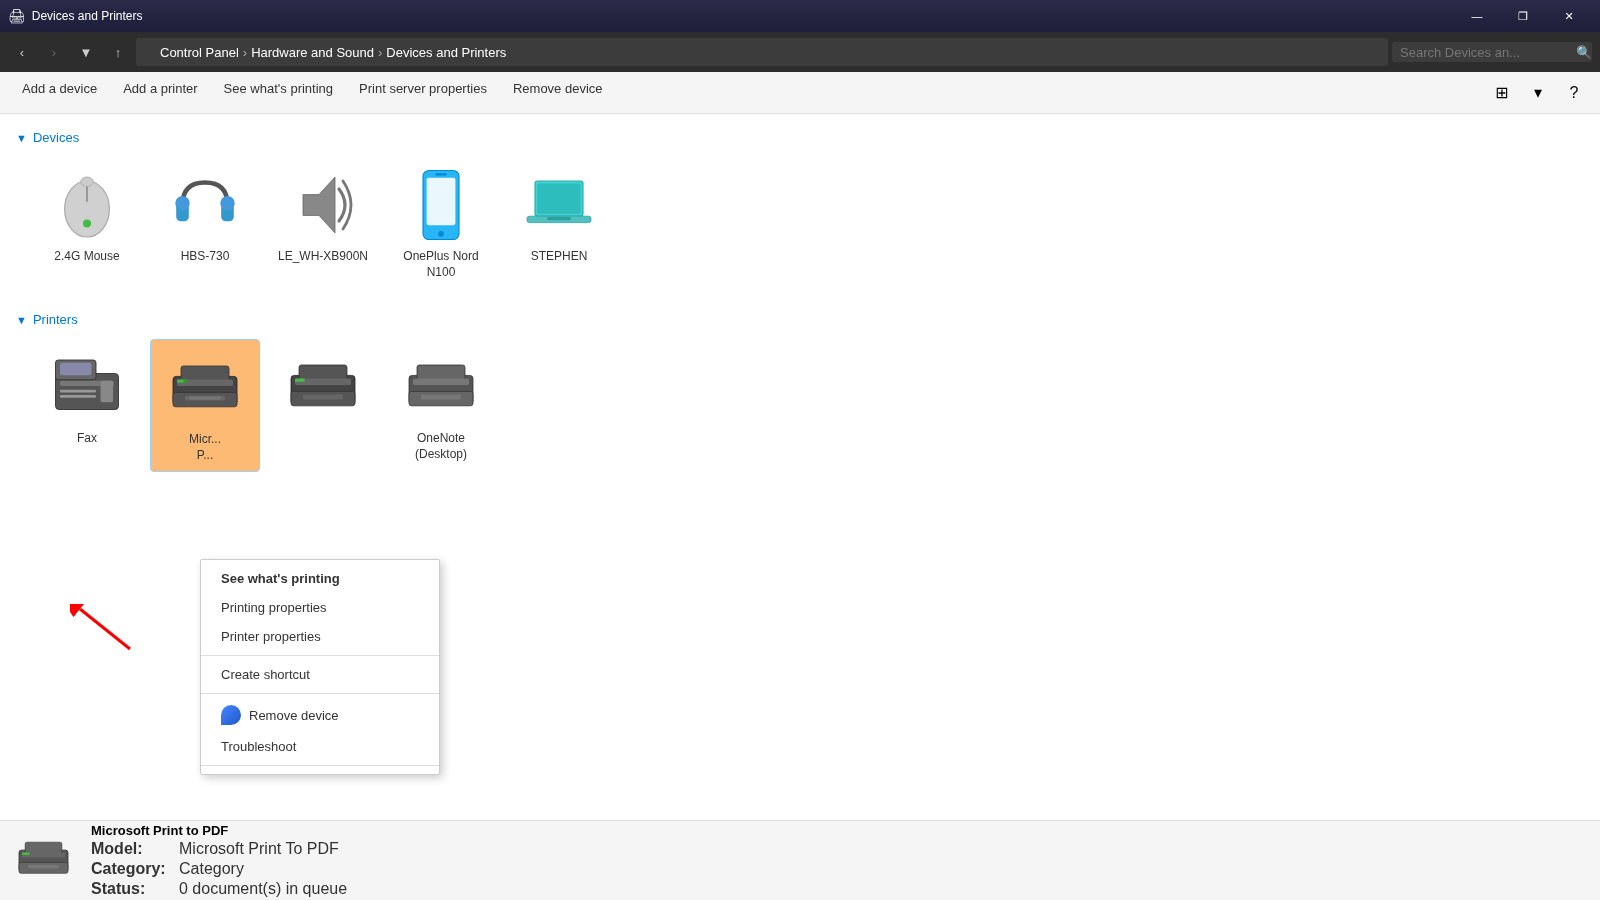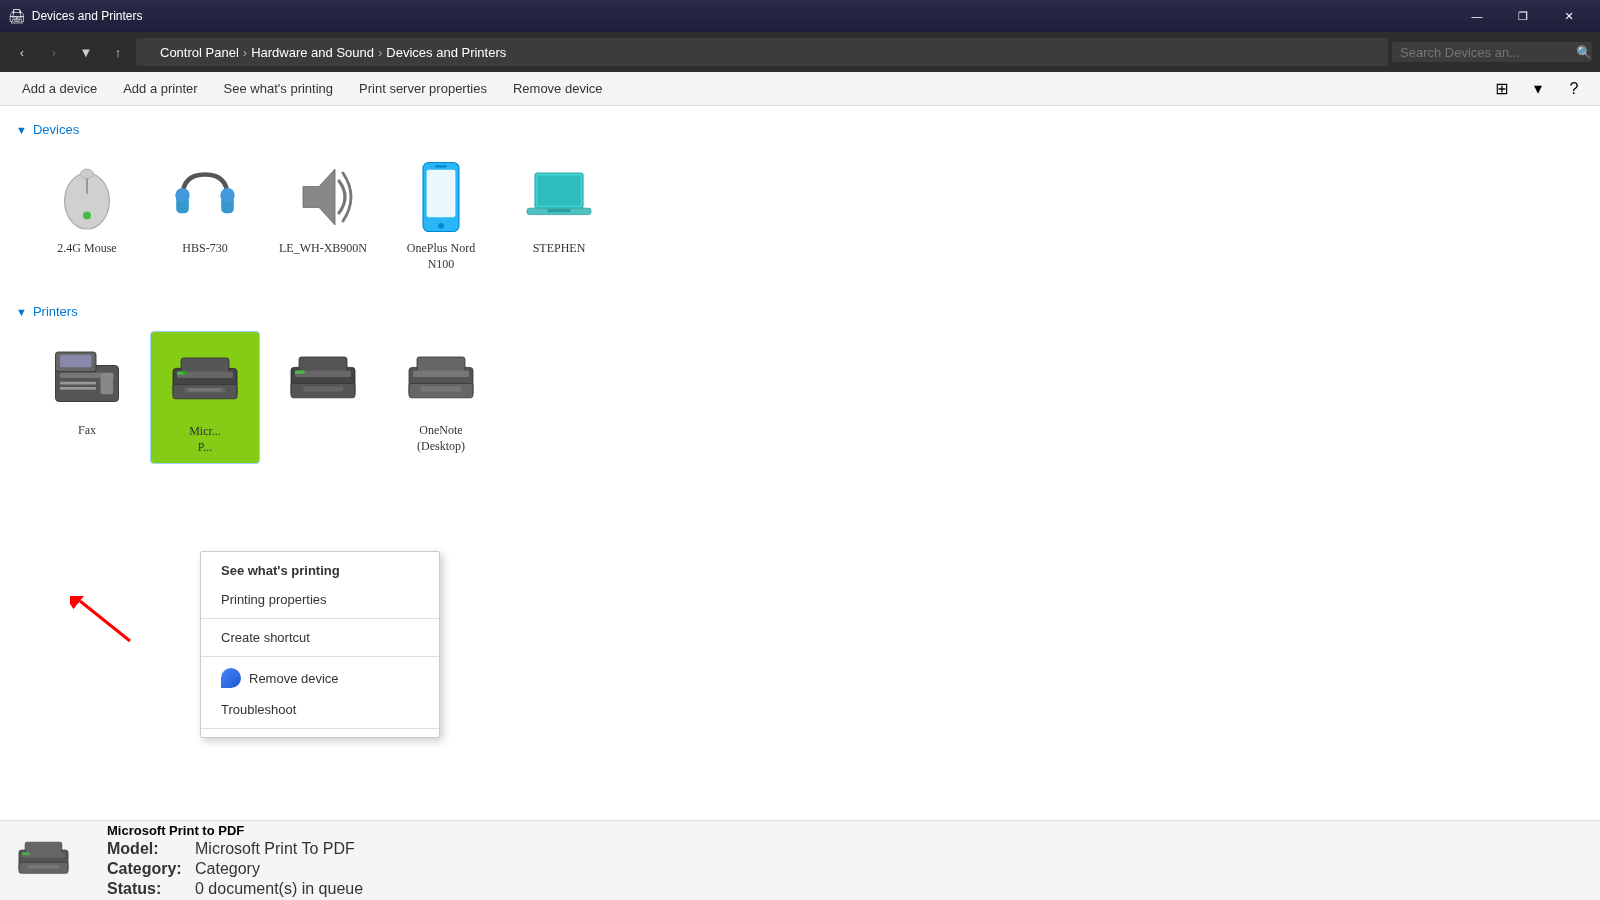--- a/index.html
+++ b/index.html
@@ -67,21 +67,21 @@
       font-size: 13px;
     }
     .search-box input {
       background: transparent; border: none; outline: none; color: #aaa; font-size: 13px; flex: 1;
     }
 
     
     .toolbar {
       background: #f5f5f5;
       border-bottom: 1px solid #ddd;
-      height: 34px;
+      height: 42px;
       display: flex;
       padding: 0 10px;
       gap: 2px;
     }
     .toolbar-btn {
       padding: 6px 12px;
       background: transparent;
       border: none;
       cursor: pointer;
       font-size: 13px;
@@ -119,33 +119,32 @@
     }
     .section-header .chevron { font-size: 11px; }
 
     
     .device-grid {
       display: flex;
       flex-wrap: wrap;
       gap: 8px;
       margin-bottom: 24px;
       margin-left: 16px;
-      font-family: Liberation Serif, serif;
     }
     .device-item {
       width: 110px;
       display: flex;
       flex-direction: column;
       align-items: center;
       padding: 8px;
       cursor: pointer;
       border-radius: 4px;
       position: relative;
     }
-    .device-item.selected { background: #84cc16; border: 1px solid #99d1ff; }
+    .device-item.selected { background: #fdba74; border: 1px solid #99d1ff; }
     .device-icon { width: 80px; height: 80px; display: flex; align-items: center; justify-content: center; }
     .device-label { text-align: center; font-size: 12px; color: #333; margin-top: 4px; word-break: break-word; line-height: 1.3; }
 
     
     .context-menu {
       position: absolute;
       background: white;
       border: 1px solid #ccc;
       box-shadow: 3px 3px 8px rgba(0,0,0,0.2);
       width: 240px;
@@ -172,21 +171,21 @@
     
     .status-bar {
       background: #f5f5f5;
       border-top: 1px solid #ddd;
       height: 80px;
       display: flex;
       align-items: center;
       padding: 0 16px;
       gap: 20px;
     }
-    .status-details { display: flex; flex-direction: column; gap: 2px; margin-left: 16px; }
+    .status-details { display: flex; flex-direction: column; gap: 2px; }
     .status-name { font-weight: 600; font-size: 13px; }
     .status-row { font-size: 16px; color: #333; display: flex; gap: 8px; }
     .status-label { font-weight: 600; min-width: 80px; }
 
     
     .device-svg { width: 72px; height: 72px; }
 
   </style>
 </head>
 <body>
@@ -375,20 +374,21 @@
           <polygon points="0 0, 10 3.5, 0 7" fill="red"></polygon>
         </marker>
       </defs>
       <line x1="60" y1="45" x2="10" y2="5" stroke="red" stroke-width="3" marker-end="url(#arrowhead)"></line>
     </svg>
   </div>
 
   <div class="context-menu" style="left:200px; top:445px;">
     <div class="context-menu-item bold">See what's printing</div>
     <div class="context-menu-item">Printing properties</div>
+    <div class="context-menu-item">Printer properties</div>
     <div class="context-menu-sep"></div>
     <div class="context-menu-item">Create shortcut</div>
     <div class="context-menu-sep"></div>
     <div class="context-menu-item">
       <span style="display:inline-block; width:20px; height:20px; background:linear-gradient(135deg,#4488ff,#2255cc); border-radius:50% 50% 50% 0; flex-shrink:0;"></span>
       Remove device
     </div>
     <div class="context-menu-item">Troubleshoot</div>
     <div class="context-menu-sep"></div>
   </div>

